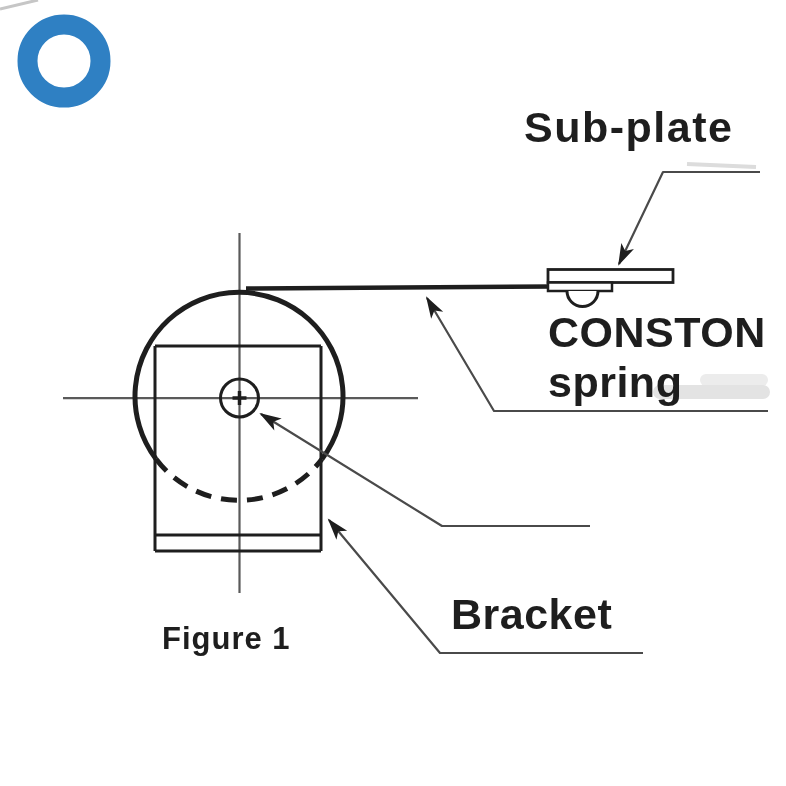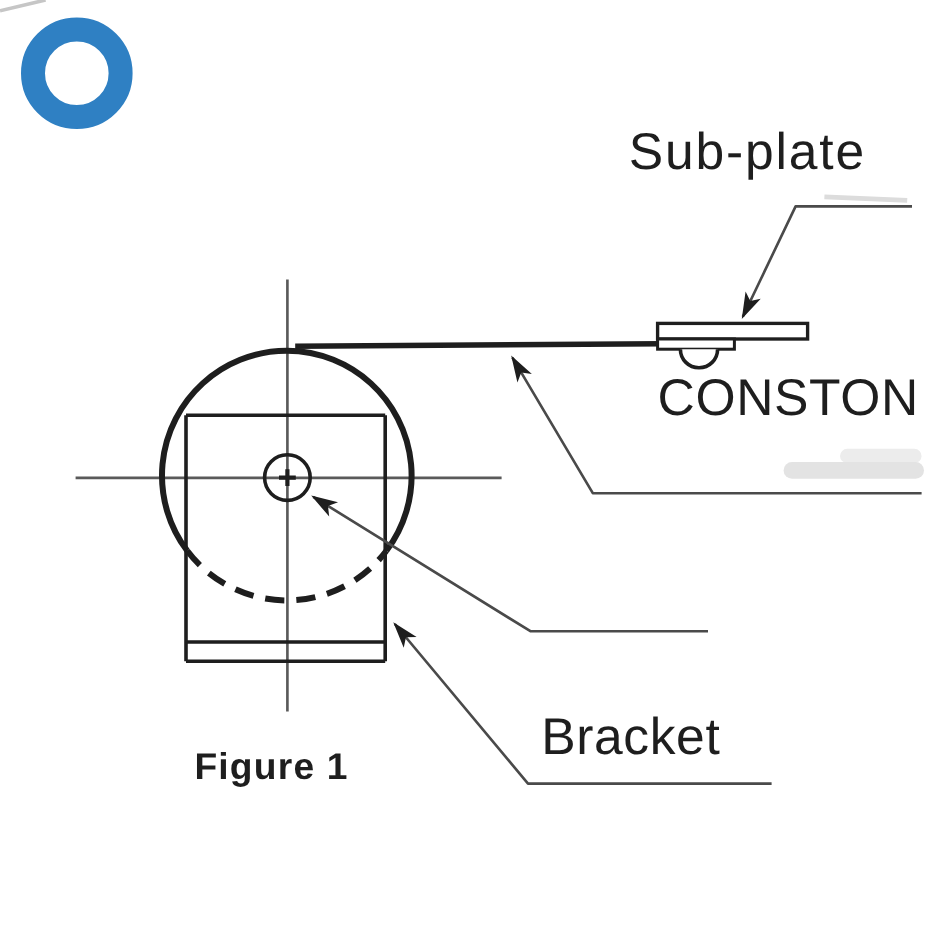--- a/index.html
+++ b/index.html
@@ -16,20 +16,21 @@
     position: absolute;
     left: 0; top: 0;
   }
   .lbl {
     position: absolute;
     font-size: 43px;
     line-height: 1;
     color: #1e1e1e;
     white-space: nowrap;
     letter-spacing: 0.5px;
+    font-weight: bold;
   }
   .lbl-subplate   { left: 524px; top: 106px; letter-spacing: 1.5px; }
   .lbl-spring     { left: 502px; top: 307px; line-height: 50px; margin-left: 46px; }
   .lbl-shaft      { left: 456px; top: 461px; }
   .lbl-bracket    { left: 451px; top: 593px; }
   .lbl-caption    { left: 162px; top: 623px; font-size: 31px; font-weight: bold; letter-spacing: 1px; }
 </style>
 </head>
 <body>
 
@@ -69,20 +70,21 @@
     <polyline points="760,172 663,172 619,264" fill="none" stroke="#4a4a4a" stroke-width="2.2" stroke-linejoin="round" marker-end="url(#ah)"></polyline>
     <polyline points="768,411 494,411 427,298" fill="none" stroke="#4a4a4a" stroke-width="2.2" stroke-linejoin="round" marker-end="url(#ah)"></polyline>
     <polyline points="590,526 442,526 261,414" fill="none" stroke="#4a4a4a" stroke-width="2.2" stroke-linejoin="round" marker-end="url(#ah)"></polyline>
     <polyline points="643,653 440,653 329,520" fill="none" stroke="#4a4a4a" stroke-width="2.2" stroke-linejoin="round" marker-end="url(#ah)"></polyline>
   </svg>
 
   <div class="lbl lbl-subplate">Sub-plate</div>
 
   <div class="lbl lbl-spring">
     <div>CONSTON</div>
+    <div>spring</div>
   </div>
 
 
   <div class="lbl lbl-bracket">Bracket</div>
 
   <div class="lbl lbl-caption">Figure 1</div>
 
 </div>
 
 </body></html>

